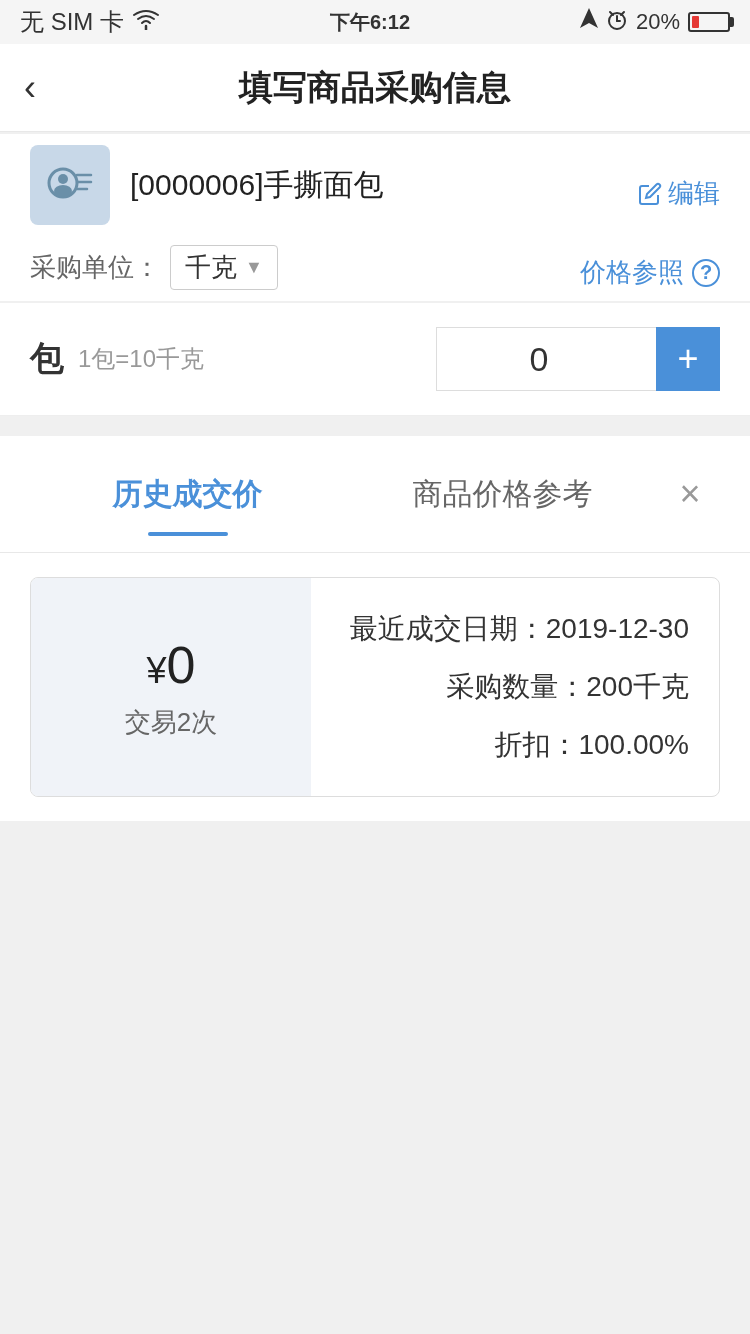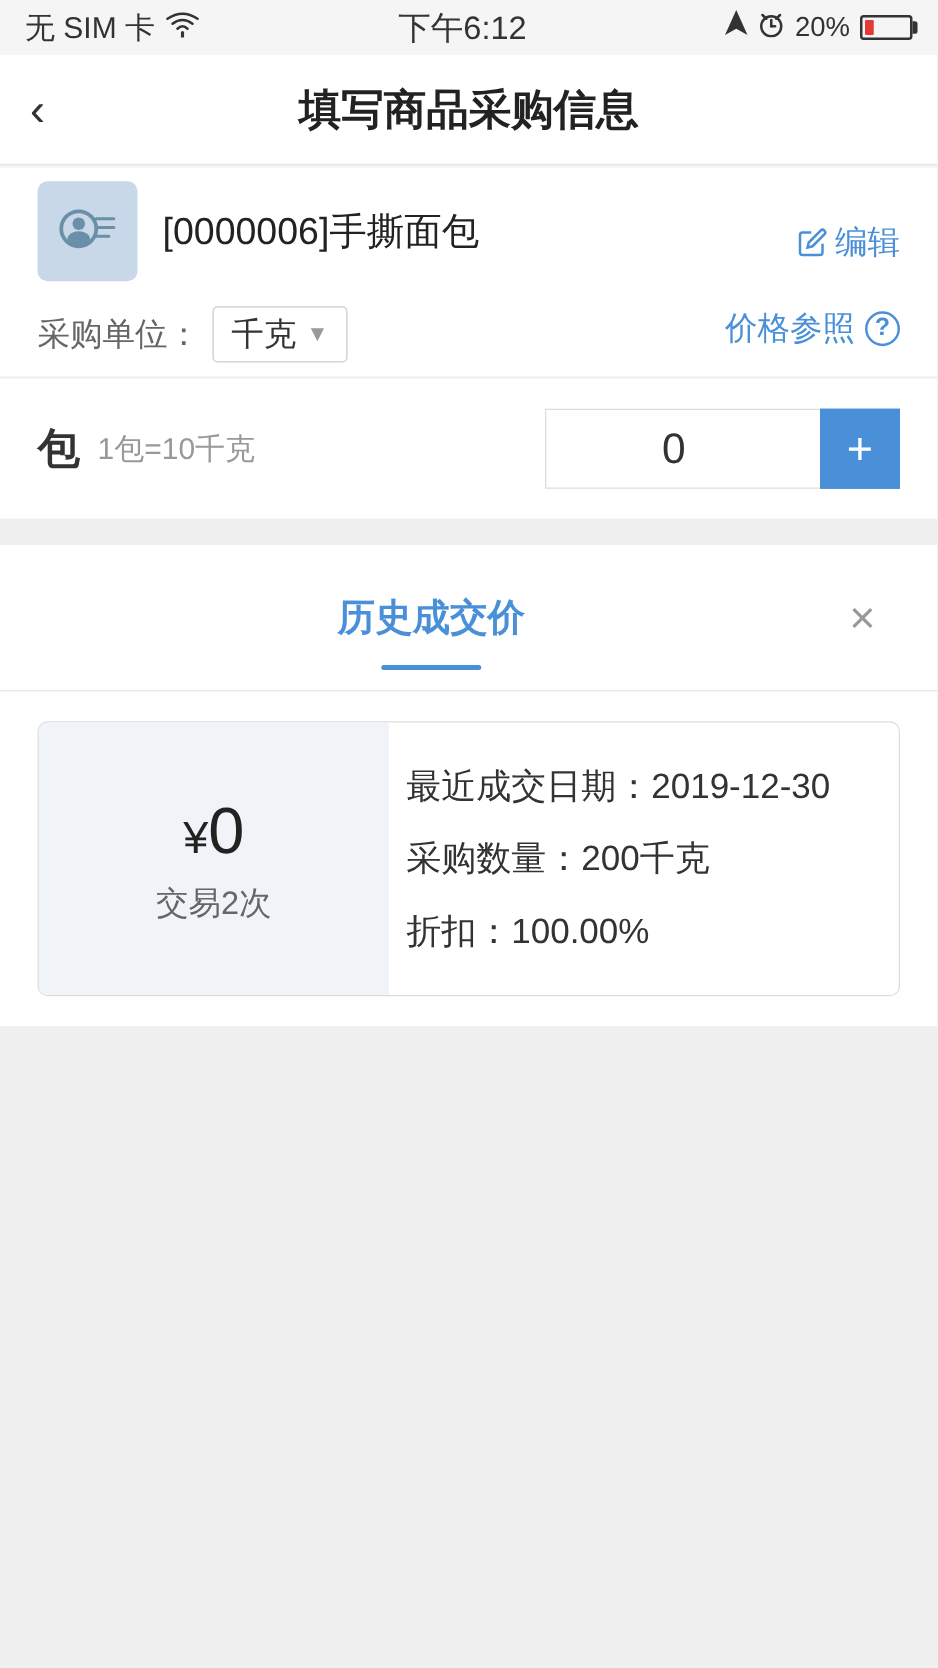--- a/index.html
+++ b/index.html
@@ -19,21 +19,21 @@
       height: 44px;
       background: #f5f5f5;
       display: flex;
       align-items: center;
       justify-content: space-between;
       padding: 0 20px;
       font-size: 24px;
       color: #333;
     }
     .status-left { display: flex; align-items: center; gap: 8px; }
-    .status-center { font-size: 26px; font-weight: 400; }
+    .status-center { font-size: 20px; font-weight: 700; }
     .status-right { display: flex; align-items: center; gap: 8px; font-size: 22px; }
     .battery {
       width: 42px; height: 20px;
       border: 2px solid #333;
       border-radius: 3px;
       position: relative;
       display: inline-flex;
       align-items: center;
       padding: 2px;
     }
@@ -119,21 +119,21 @@
       display: flex;
       align-items: center;
       gap: 6px;
       cursor: pointer;
       margin-top: 17px;
     }
     .edit-icon-svg { width: 24px; height: 24px; }
 
     .product-unit-row {
       display: flex;
-      align-items: flex-start;
+      align-items: flex-end;
       justify-content: space-between;
       margin-top: 10px;
     }
     .unit-label { font-size: 26px; color: #666; }
     .unit-select {
       display: inline-flex;
       align-items: center;
       gap: 8px;
       border: 1px solid #ccc;
       border-radius: 4px;
@@ -291,25 +291,26 @@
       color: #222;
     }
     .price-yen { font-size: 36px; }
     .price-count {
       font-size: 26px;
       color: #666;
       margin-top: 10px;
     }
     .price-right-panel {
       flex: 1;
-      padding: 30px 14px;
+      padding: 30px 30px;
       display: flex;
       flex-direction: column;
       justify-content: center;
       gap: 16px;
+      align-items: flex-end;
     }
     .price-detail-row {
       font-size: 28px;
       color: #333;
       line-height: 1.5;
     }
 
     
     .page-bg {
       background: #f0f0f0;
@@ -406,20 +407,23 @@
   <div class="quantity-controls">
     <input class="qty-input" type="number" value="0" style="">
     <div class="qty-plus">+</div>
   </div>
 </div>
 
 <div class="tab-bar">
   <div class="tab-item active">
     <span>历史成交价</span>
   </div>
+  <div class="tab-item">
+    <span>商品价格参考</span>
+  </div>
   <div class="tab-close">×</div>
 </div>
 
 <div class="history-section">
   <div class="price-card">
     <div class="price-left-panel">
       <div class="price-amount">
         <span class="price-yen">¥</span><span>0</span>
       </div>
       <div class="price-count">交易2次</div>

